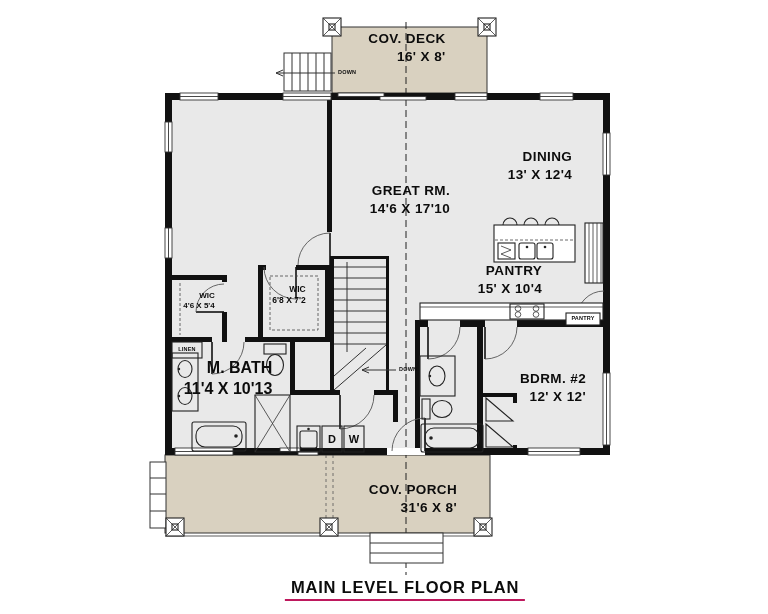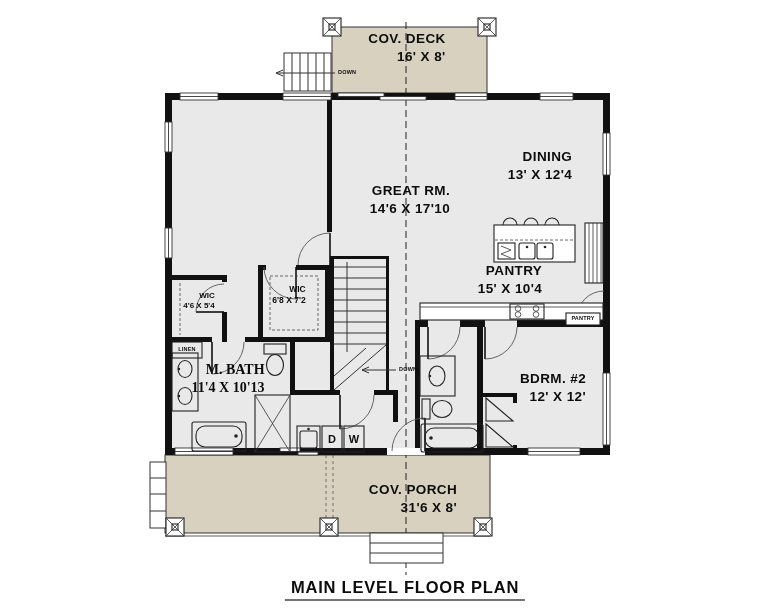--- a/index.html
+++ b/index.html
@@ -24,29 +24,29 @@
   .thin{fill:none;stroke:#333;stroke-width:0.8;}
   .stair{stroke:#333;stroke-width:1;fill:none;}
   .doorleaf{stroke:#111;stroke-width:1.6;}
   .doorarc{fill:none;stroke:#555;stroke-width:0.9;}
   .dash{stroke:#222;stroke-width:1;stroke-dasharray:7 4;fill:none;}
   .dash2{stroke:#555;stroke-width:0.8;stroke-dasharray:3 3;fill:none;}
   .shelf{stroke:#444;stroke-width:0.8;stroke-dasharray:3 2;fill:none;}
   .lbl{position:absolute;transform:translate(-50%,-50%);text-align:right;
        font-weight:bold;color:#0c0c0c;line-height:1.3;white-space:nowrap;}
   .f14{font-size:13.5px;letter-spacing:.4px;}
-  .f10{font-size:14px;font-family:Liberation Serif, serif;}
+  .f10{font-size:16px;}
   .f9{font-size:8.5px;}
   .f8{font-size:8px;}
   .tiny{font-size:5.5px;letter-spacing:.2px;}
   .dw{font-size:11px;}
   .left-anchor{transform:translate(0,-50%);text-align:left;}
   .title{position:absolute;transform:translate(-50%,0);font-weight:bold;
          font-size:16.5px;letter-spacing:.8px;color:#0c0c0c;
-         border-bottom:2px solid #737373;padding:0 6px 2px 6px;}
+         border-bottom:2px solid #be185d;padding:0 6px 2px 6px;}
 </style>
 </head>
 <body>
 
 <div class="canvas">
 
 <svg width="768" height="614" viewBox="0 0 768 614">
 
   <rect class="deckfill" x="332" y="27" width="155" height="66"></rect>
   <rect class="deckfill" x="165" y="455" width="325" height="78"></rect>

